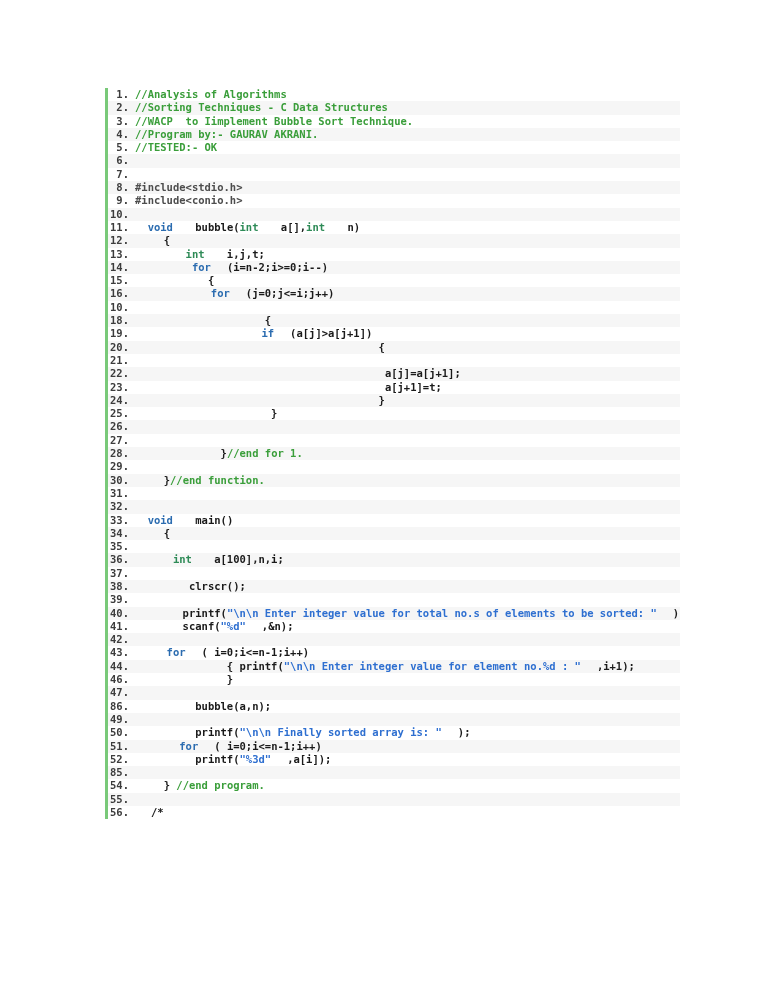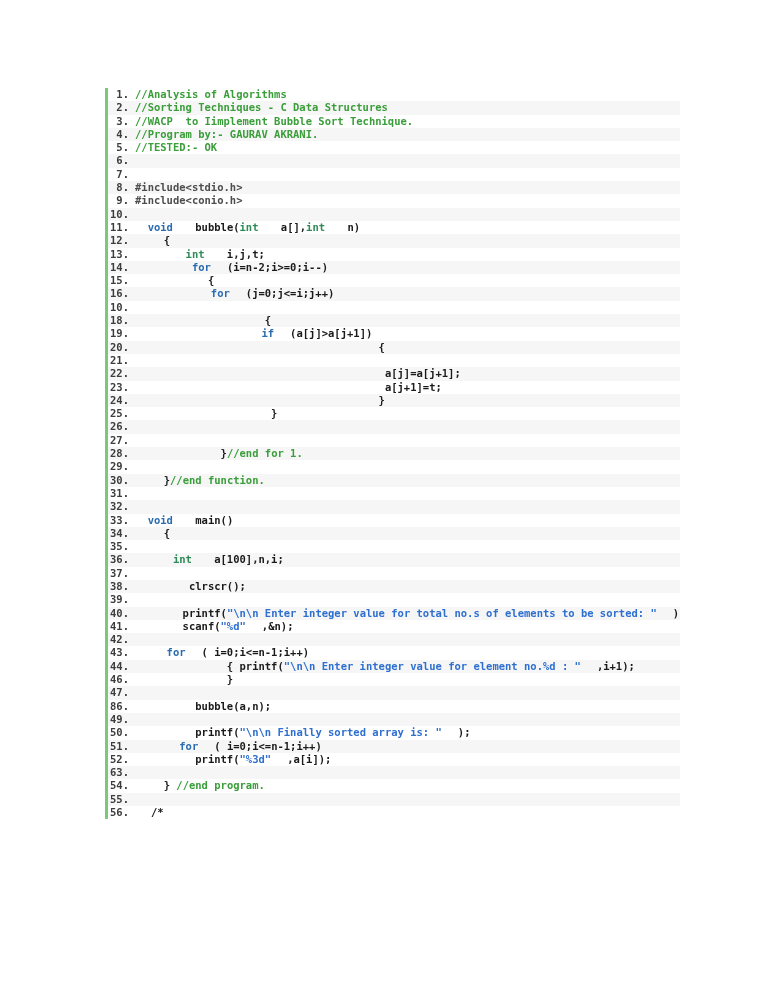--- a/index.html
+++ b/index.html
@@ -267,21 +267,21 @@
         </div>
         <div class="code-row">
           <span class="ln">51.</span>
           <span class="code">       <span class="tk-keyword">for</span><span class="tk-plain">( i=0;i&lt;=n-1;i++)</span></span>
         </div>
         <div class="code-row">
           <span class="ln">52.</span>
           <span class="code">       <span class="tk-plain">printf(</span><span class="tk-string">"%3d"</span><span class="tk-plain">,a[i]);</span></span>
         </div>
         <div class="code-row">
-          <span class="ln">63.</span>
+          <span class="ln">85.</span>
           <span class="code"></span>
         </div>
         <div class="code-row">
           <span class="ln">54.</span>
           <span class="code">  <span class="tk-plain">} </span><span class="tk-comment">//end program.</span></span>
         </div>
         <div class="code-row">
           <span class="ln">55.</span>
           <span class="code"></span>
         </div>

